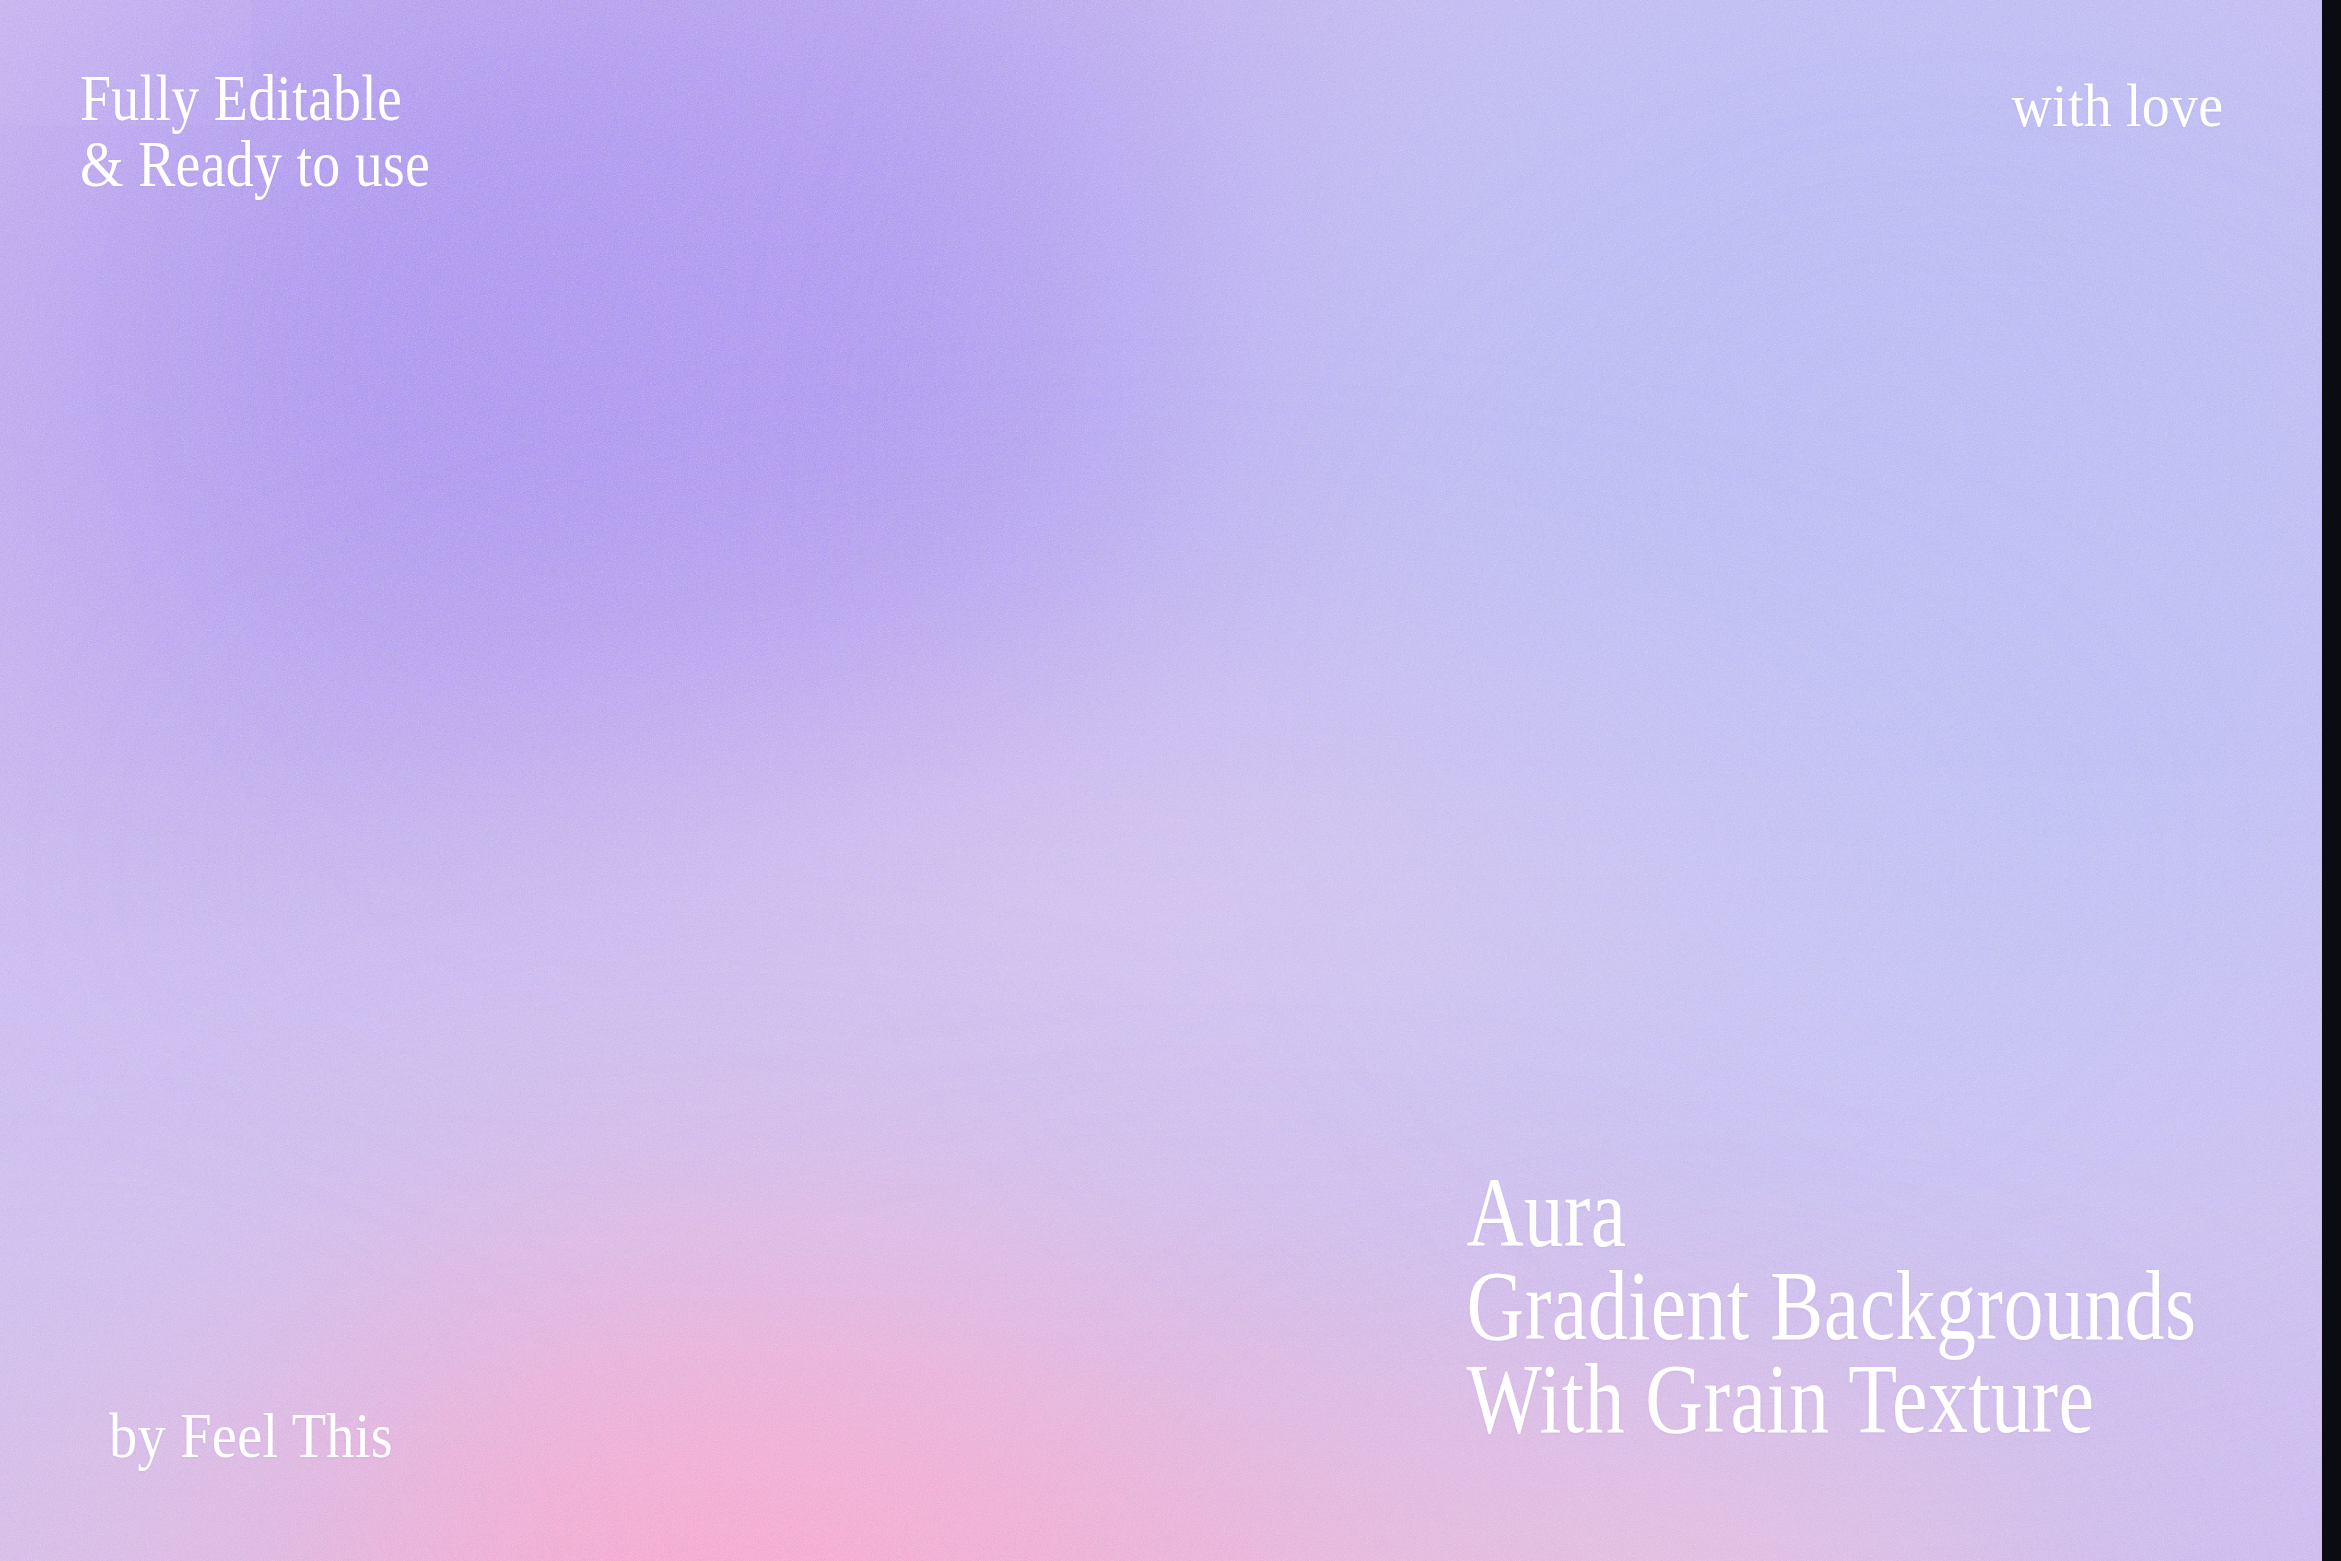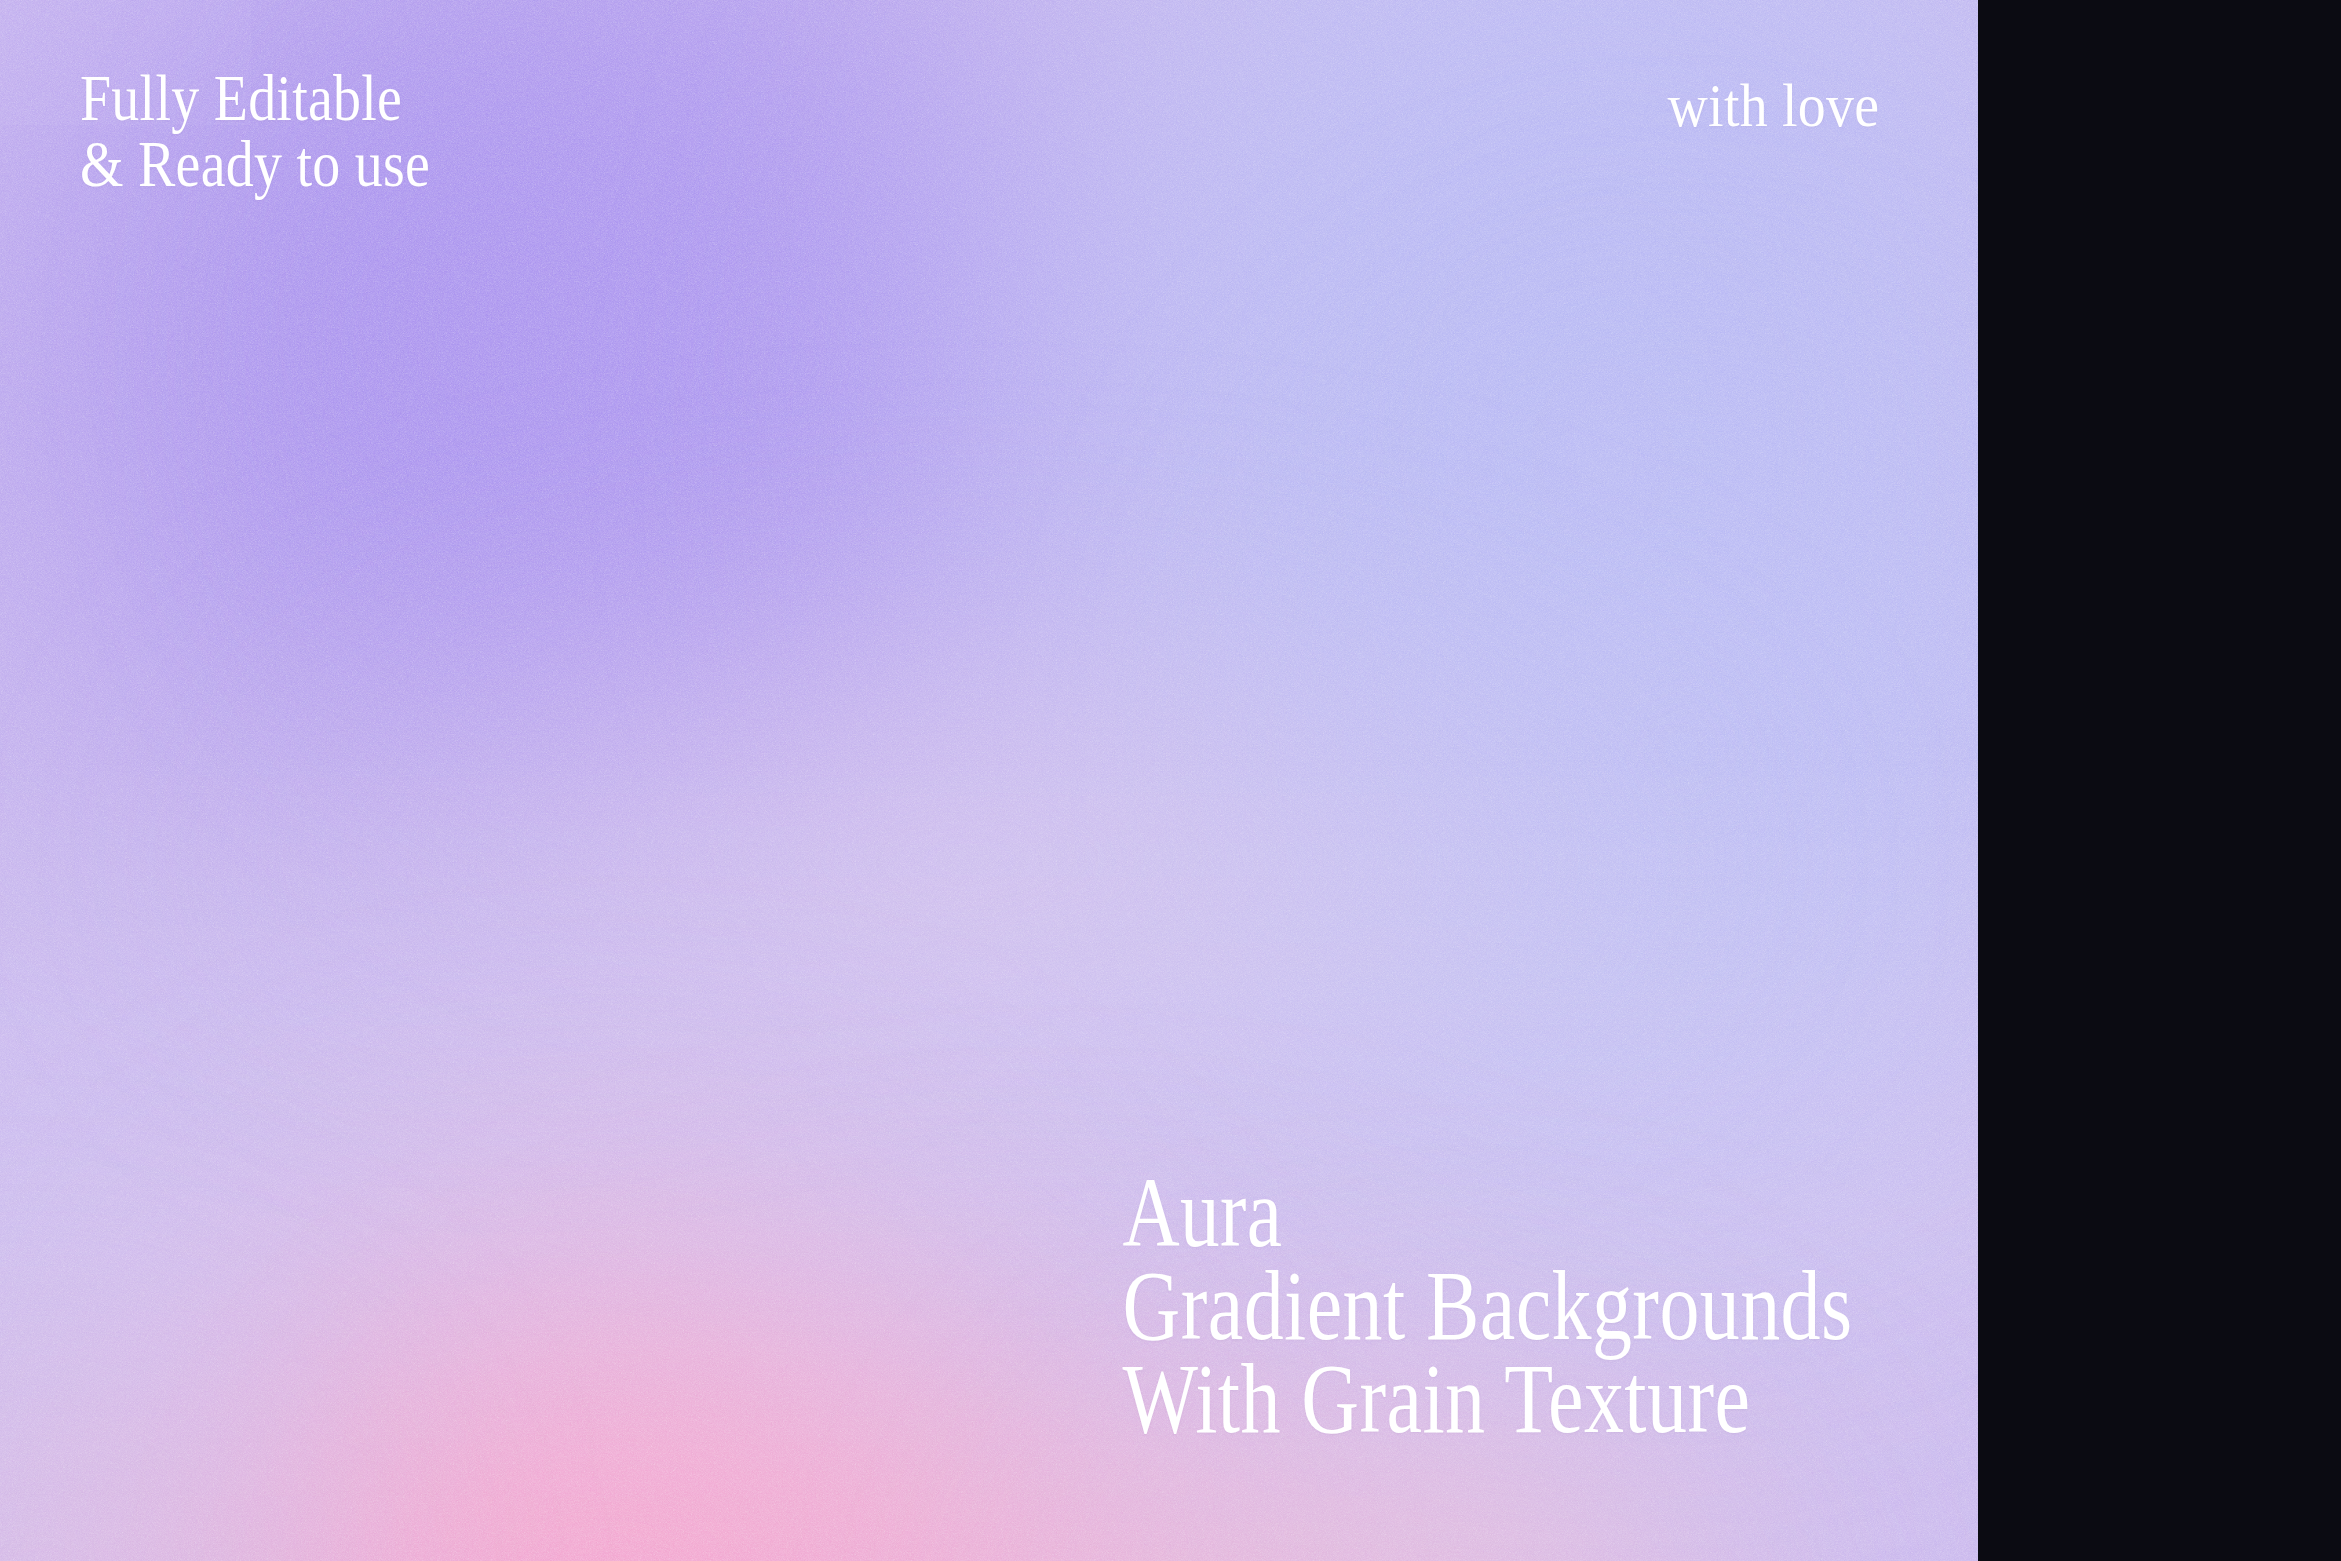--- a/index.html
+++ b/index.html
@@ -5,21 +5,21 @@
 <style>
   html, body {
     margin: 0;
     padding: 0;
     background: #0b0b12;
   }
 
   
   .stage {
     position: relative;
-    width: 1978px;
+    width: 2322px;
     height: 1562px;
     overflow: hidden;
     font-family: "Liberation Serif", "DejaVu Serif", serif;
     -webkit-font-smoothing: antialiased;
   }
 
   
   .gradient-field {
     position: absolute;
     inset: 0;
@@ -291,20 +291,23 @@
 
   <div class="block-topleft">
     <div class="headline-type line">Fully Editable</div>
     <div class="headline-type line">&amp; Ready to use</div>
   </div>
 
   <div class="block-topright">
     <div class="headline-type line">with love</div>
   </div>
 
+  <div class="block-bottomleft">
+    <div class="headline-type line">by Feel This</div>
+  </div>
 
   <div class="block-bottomright">
     <span class="headline-type line line-lead">Aura</span>
     <span class="headline-type line">Gradient Backgrounds</span>
     <span class="headline-type line">With Grain Texture</span>
   </div>
 
 </div>
 
 

